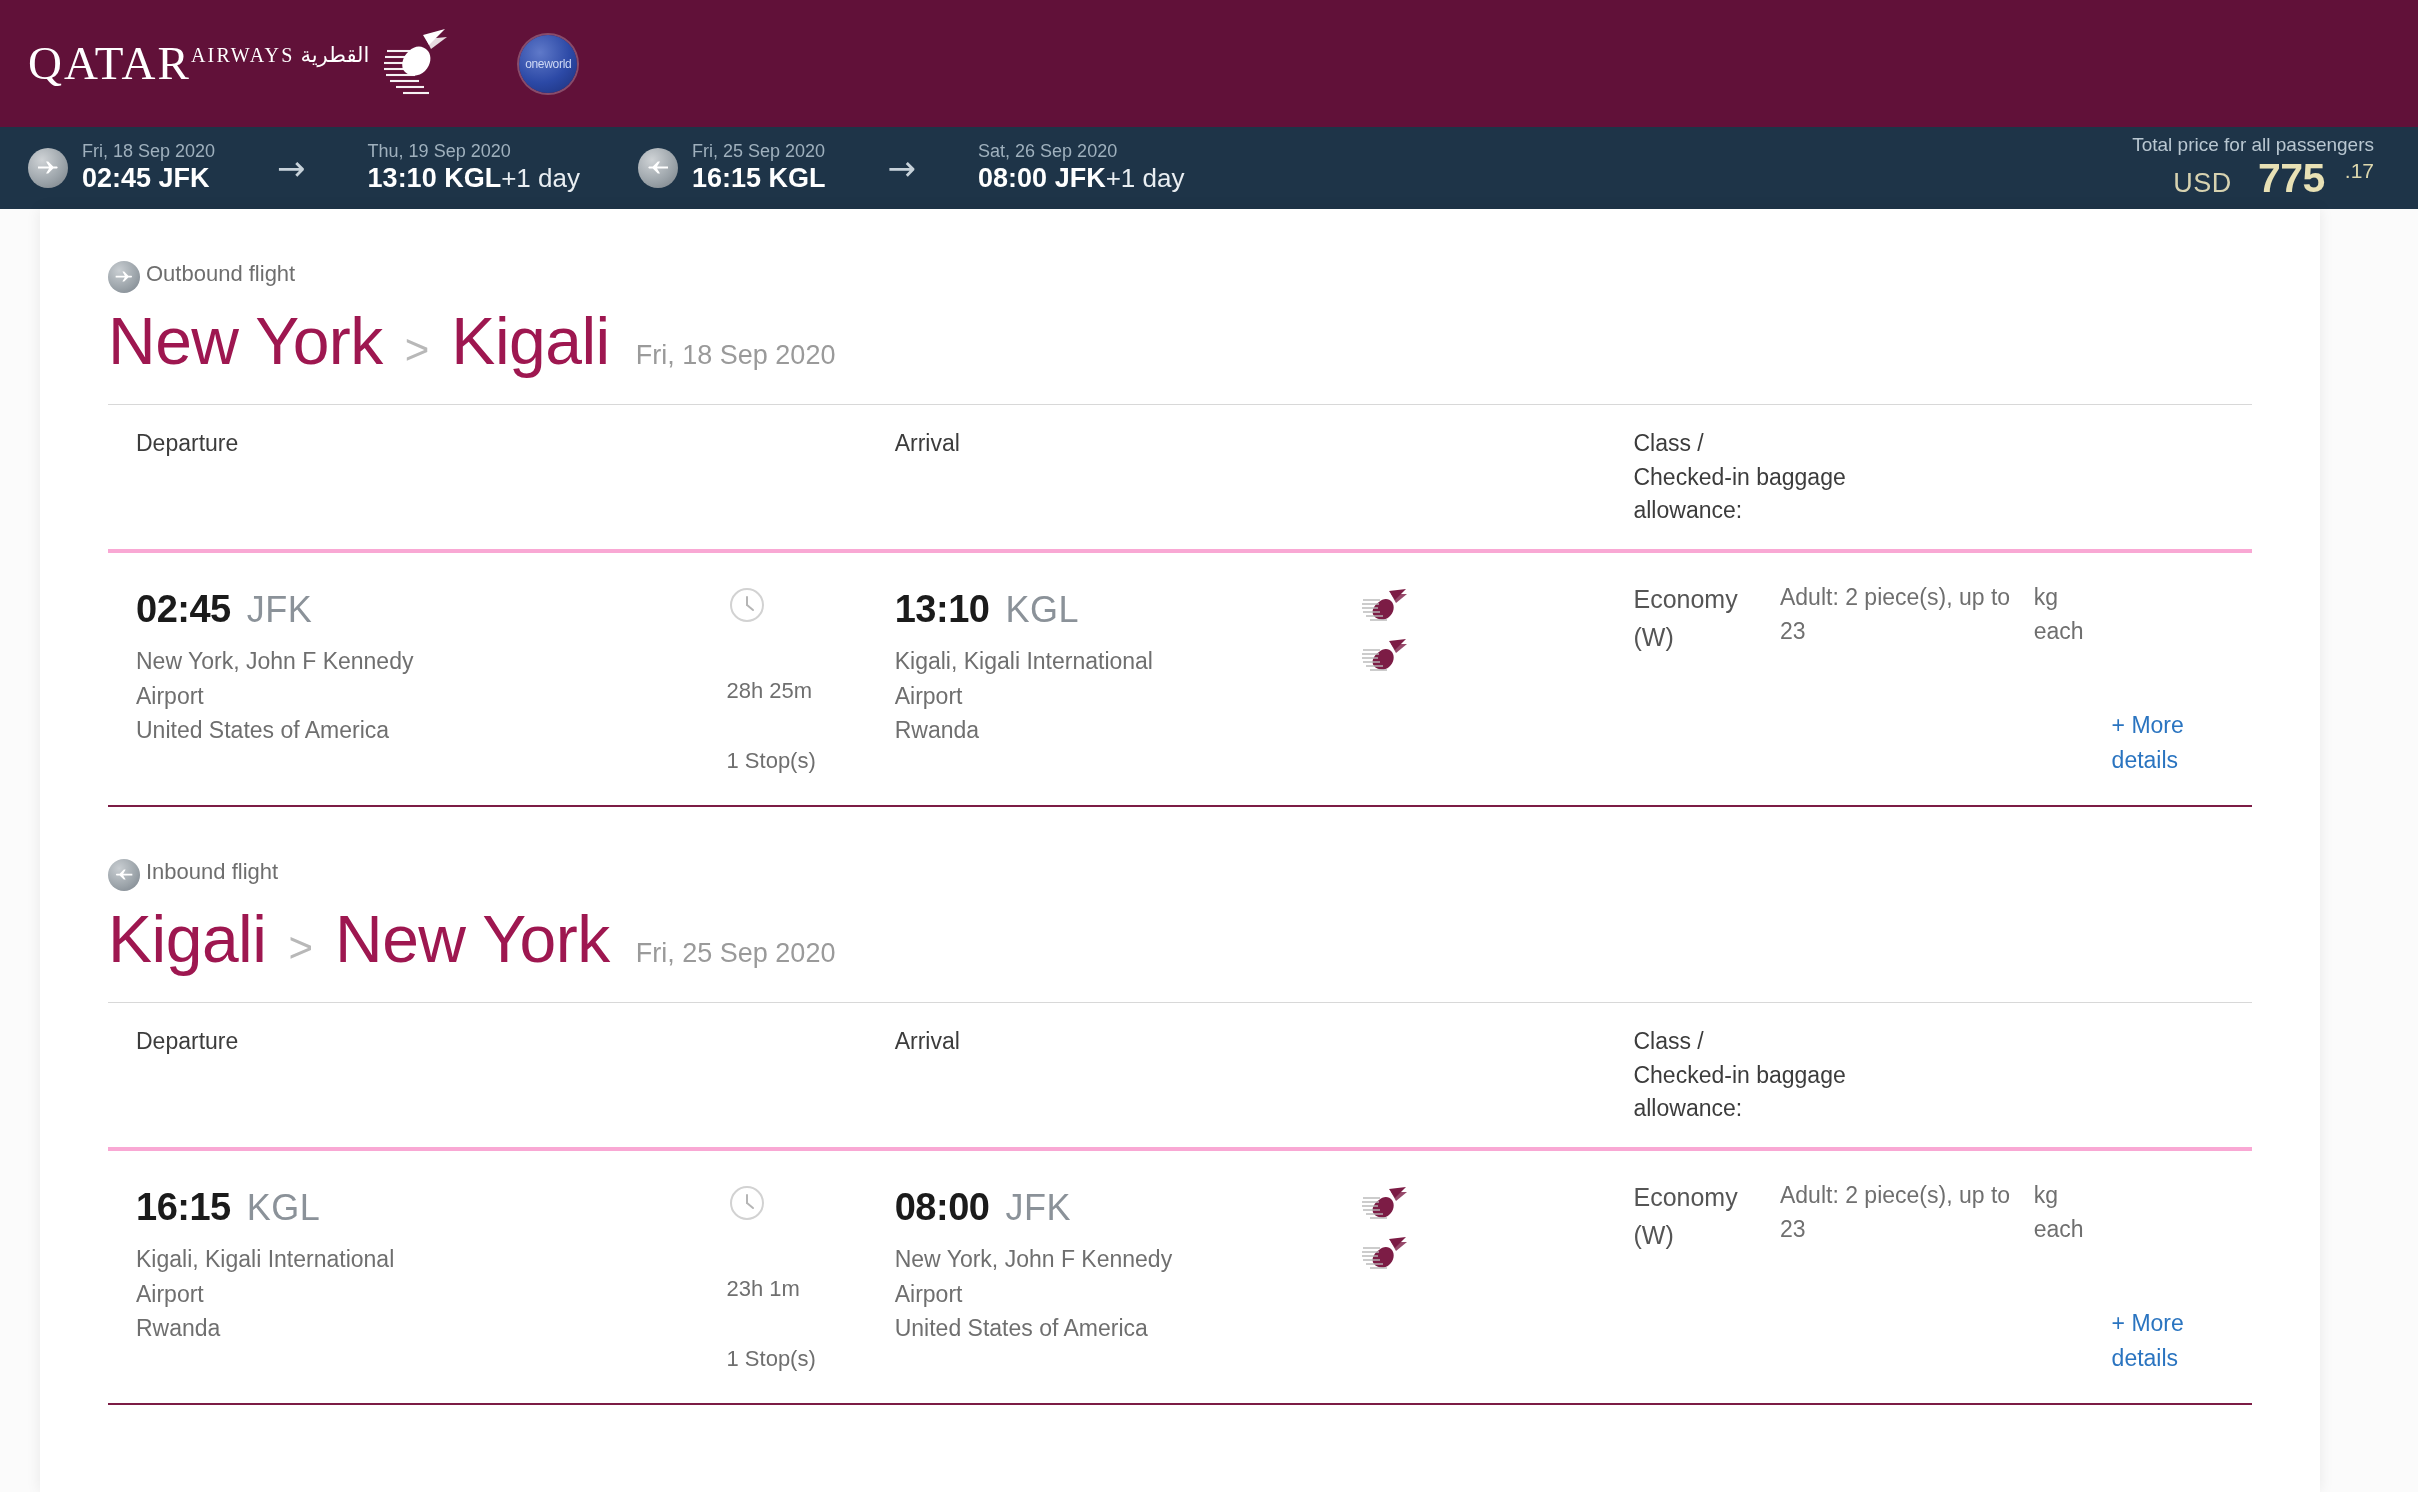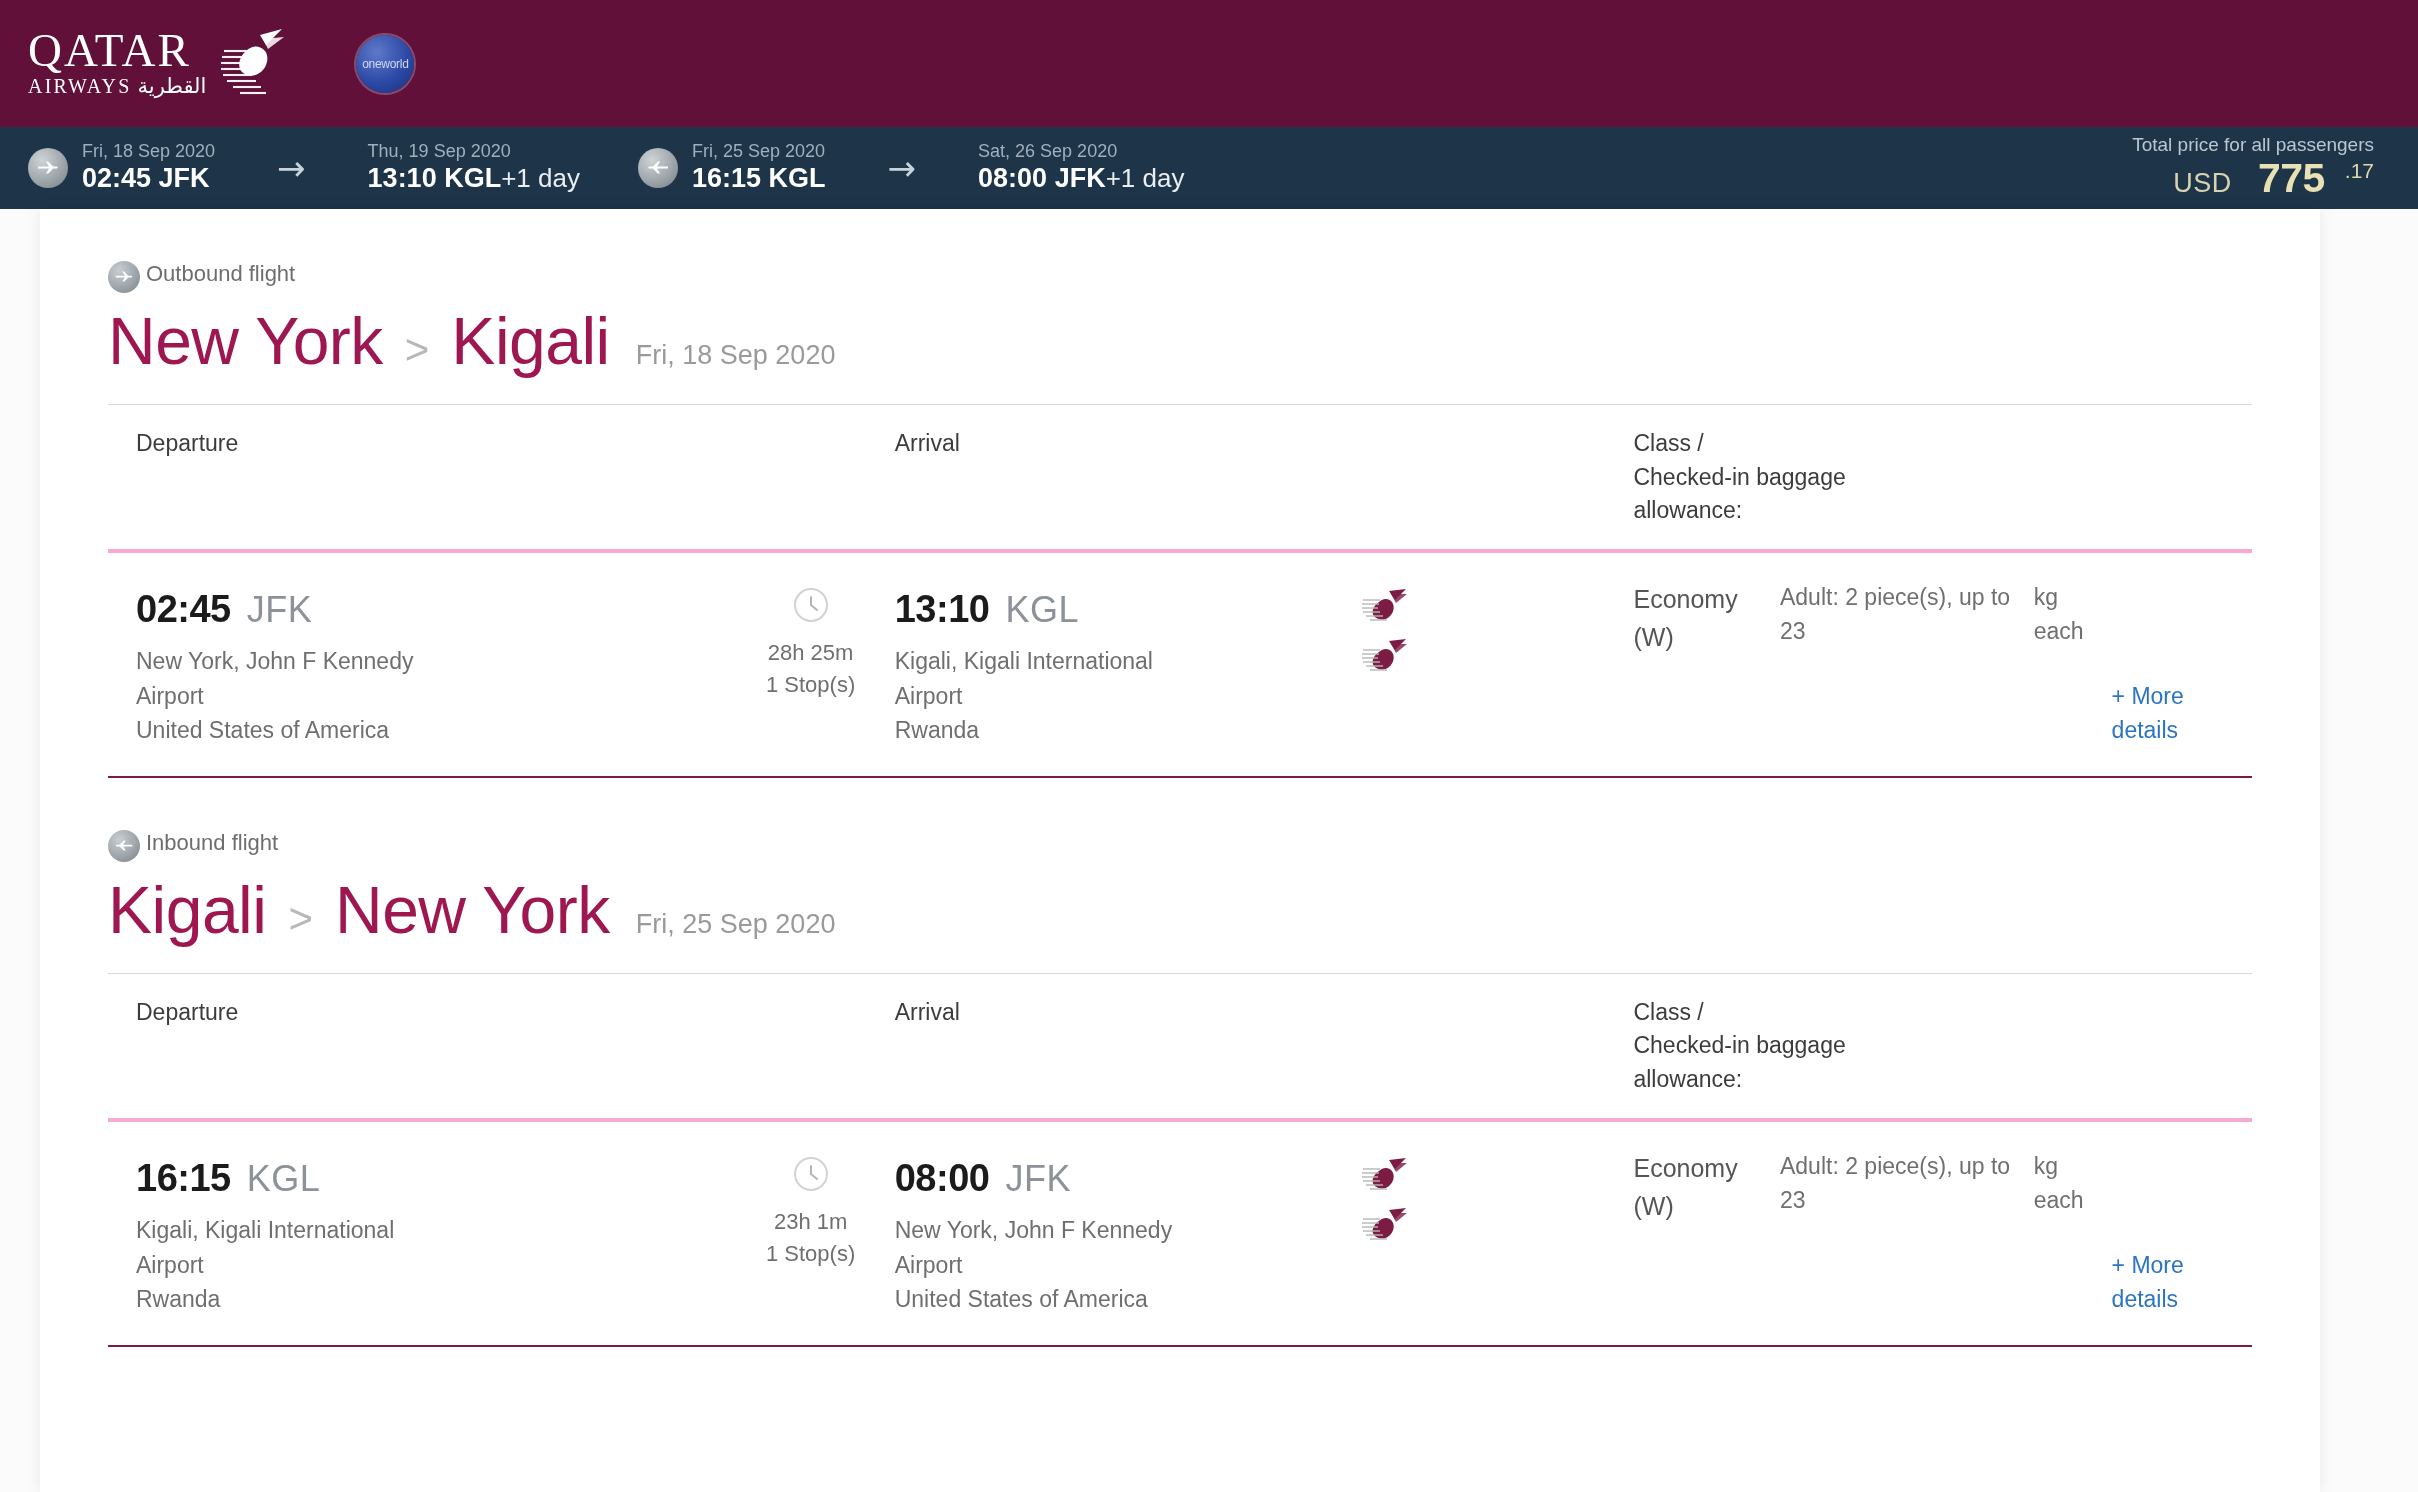--- a/index.html
+++ b/index.html
@@ -15,21 +15,21 @@
   
   .brandbar {
     height: 127px;
     background: #611139;
     display: flex;
     align-items: center;
     padding-left: 28px;
     gap: 66px;
   }
   .qr-logo { display: flex; align-items: center; gap: 10px; }
-  .qr-wordmark { display: flex; flex-direction: column; align-items: flex-start; }
+  .qr-wordmark { display: flex; flex-direction: row; align-items: flex-start; }
   .qr-line1 {
     color: #ffffff;
     font-size: 47px;
     letter-spacing: 2px;
     line-height: 0.95;
     font-family: "Liberation Serif", serif;
     font-weight: 400;
   }
   .qr-line2 {
     color: #ffffff;
@@ -151,21 +151,21 @@
     display: flex;
     border-bottom: 2px solid #7c1c45;
     padding: 28px 0 28px 0;
   }
   .cell { line-height: 1.5; }
   .time-line { display: flex; align-items: baseline; gap: 16px; margin-bottom: 6px; }
   .time-val { color: #1b1b1b; font-size: 38px; font-weight: 700; letter-spacing: -0.5px; }
   .airport-code { color: #8b9299; font-size: 36px; font-weight: 400; letter-spacing: 0.5px; }
   .airport-name { color: #6f6f6f; font-size: 23px; }
 
-  .dur-cell { display: flex; flex-direction: column; align-items: center; padding-top: 4px; }
+  .dur-cell { display: flex; flex-direction: column; align-items: flex-start; padding-top: 4px; gap: 38px; }
   .clock-ico { width: 40px; height: 40px; margin-bottom: 12px; }
   .dur-text { color: #6f6f6f; font-size: 22px; text-align: center; line-height: 1.45; }
 
   .logo-cell { display: flex; flex-direction: column; gap: 16px; align-items: flex-start; padding-top: 8px; }
   .mini-oryx { width: 46px; height: 34px; }
 
   .class-cell { display: flex; flex-direction: row; }
   .class-name { color: #555555; font-size: 25px; margin-bottom: 4px; }
   .bag-text { color: #6f6f6f; font-size: 23px; line-height: 1.45; }
   .more-details {

